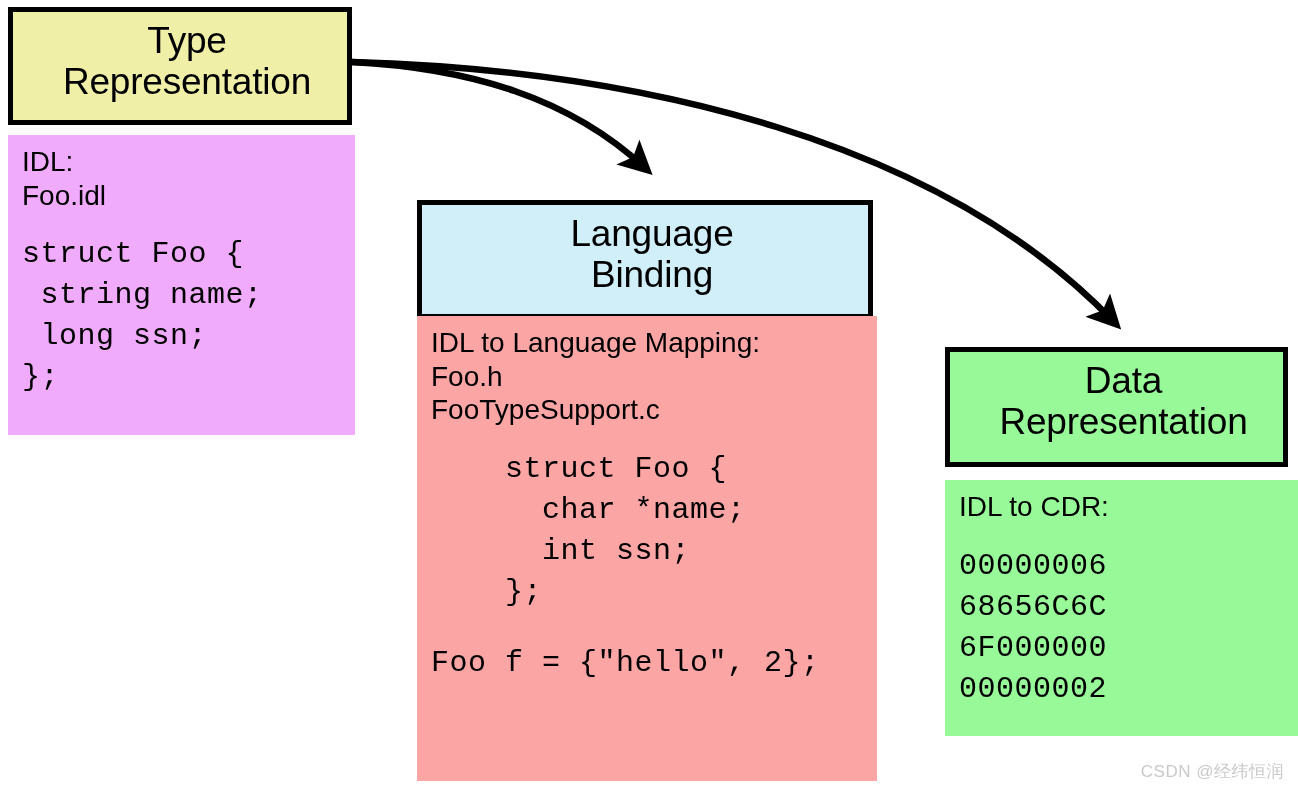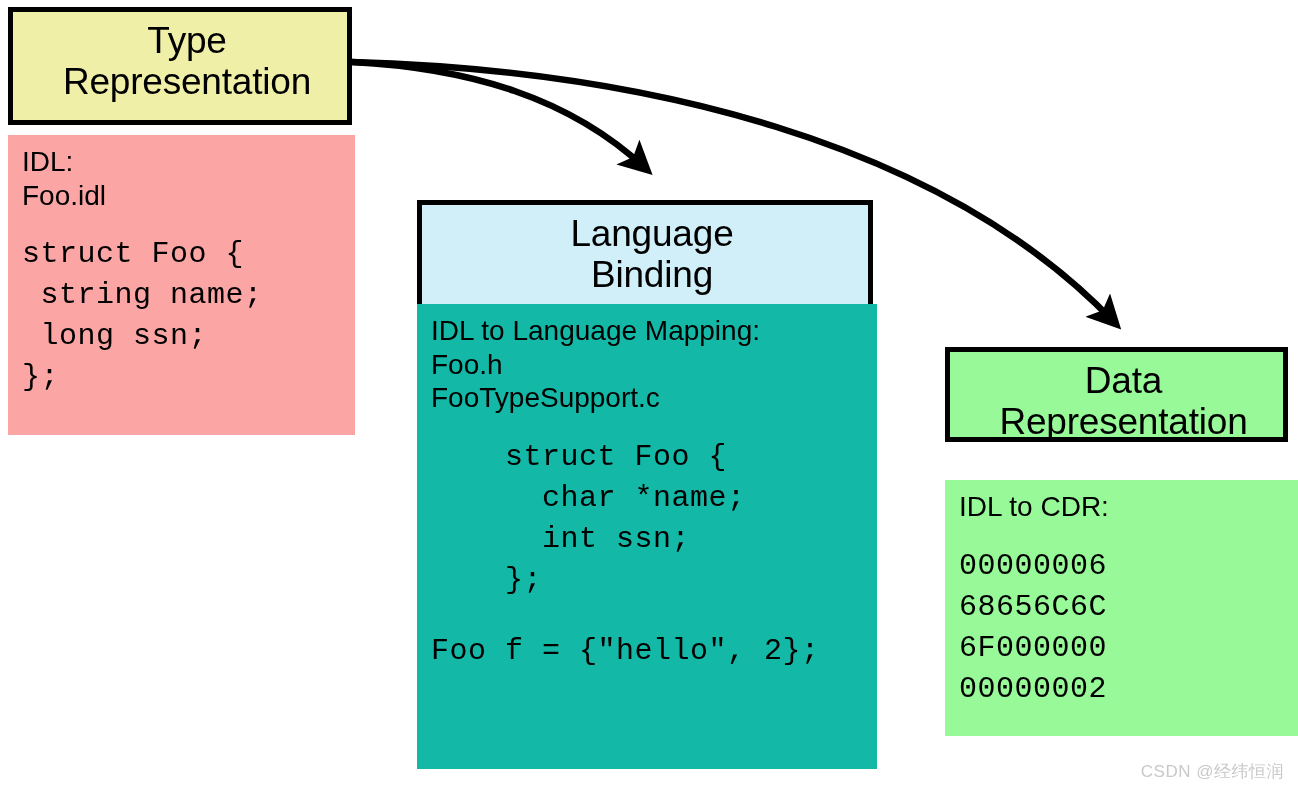--- a/index.html
+++ b/index.html
@@ -52,36 +52,36 @@
   .spacer-sm { height: 22px; }
   .spacer-md { height: 30px; }
 
   
   #type-rep-header {
     left: 8px;  top: 7px;  width: 344px; height: 118px;
     background: #EFEFA8;
   }
   #type-rep-body {
     left: 8px;  top: 135px; width: 347px; height: 300px;
-    background: #fca5a5;
+    background: #f0abfc;
   }
 
   
   #lang-bind-header {
     left: 417px; top: 200px; width: 456px; height: 119px;
     background: #D0EFF8;
   }
   #lang-bind-body {
-    left: 417px; top: 304px; width: 460px; height: 465px;
-    background: #14b8a6;
+    left: 417px; top: 316px; width: 460px; height: 465px;
+    background: #fca5a5;
   }
 
   
   #data-rep-header {
-    left: 945px; top: 347px; width: 343px; height: 95px;
+    left: 945px; top: 347px; width: 343px; height: 120px;
     background: #97F997;
   }
   #data-rep-body {
     left: 945px; top: 480px; width: 395px; height: 256px;
     background: #97F997;
   }
 
   
   #arrow-layer {
     position: absolute;

